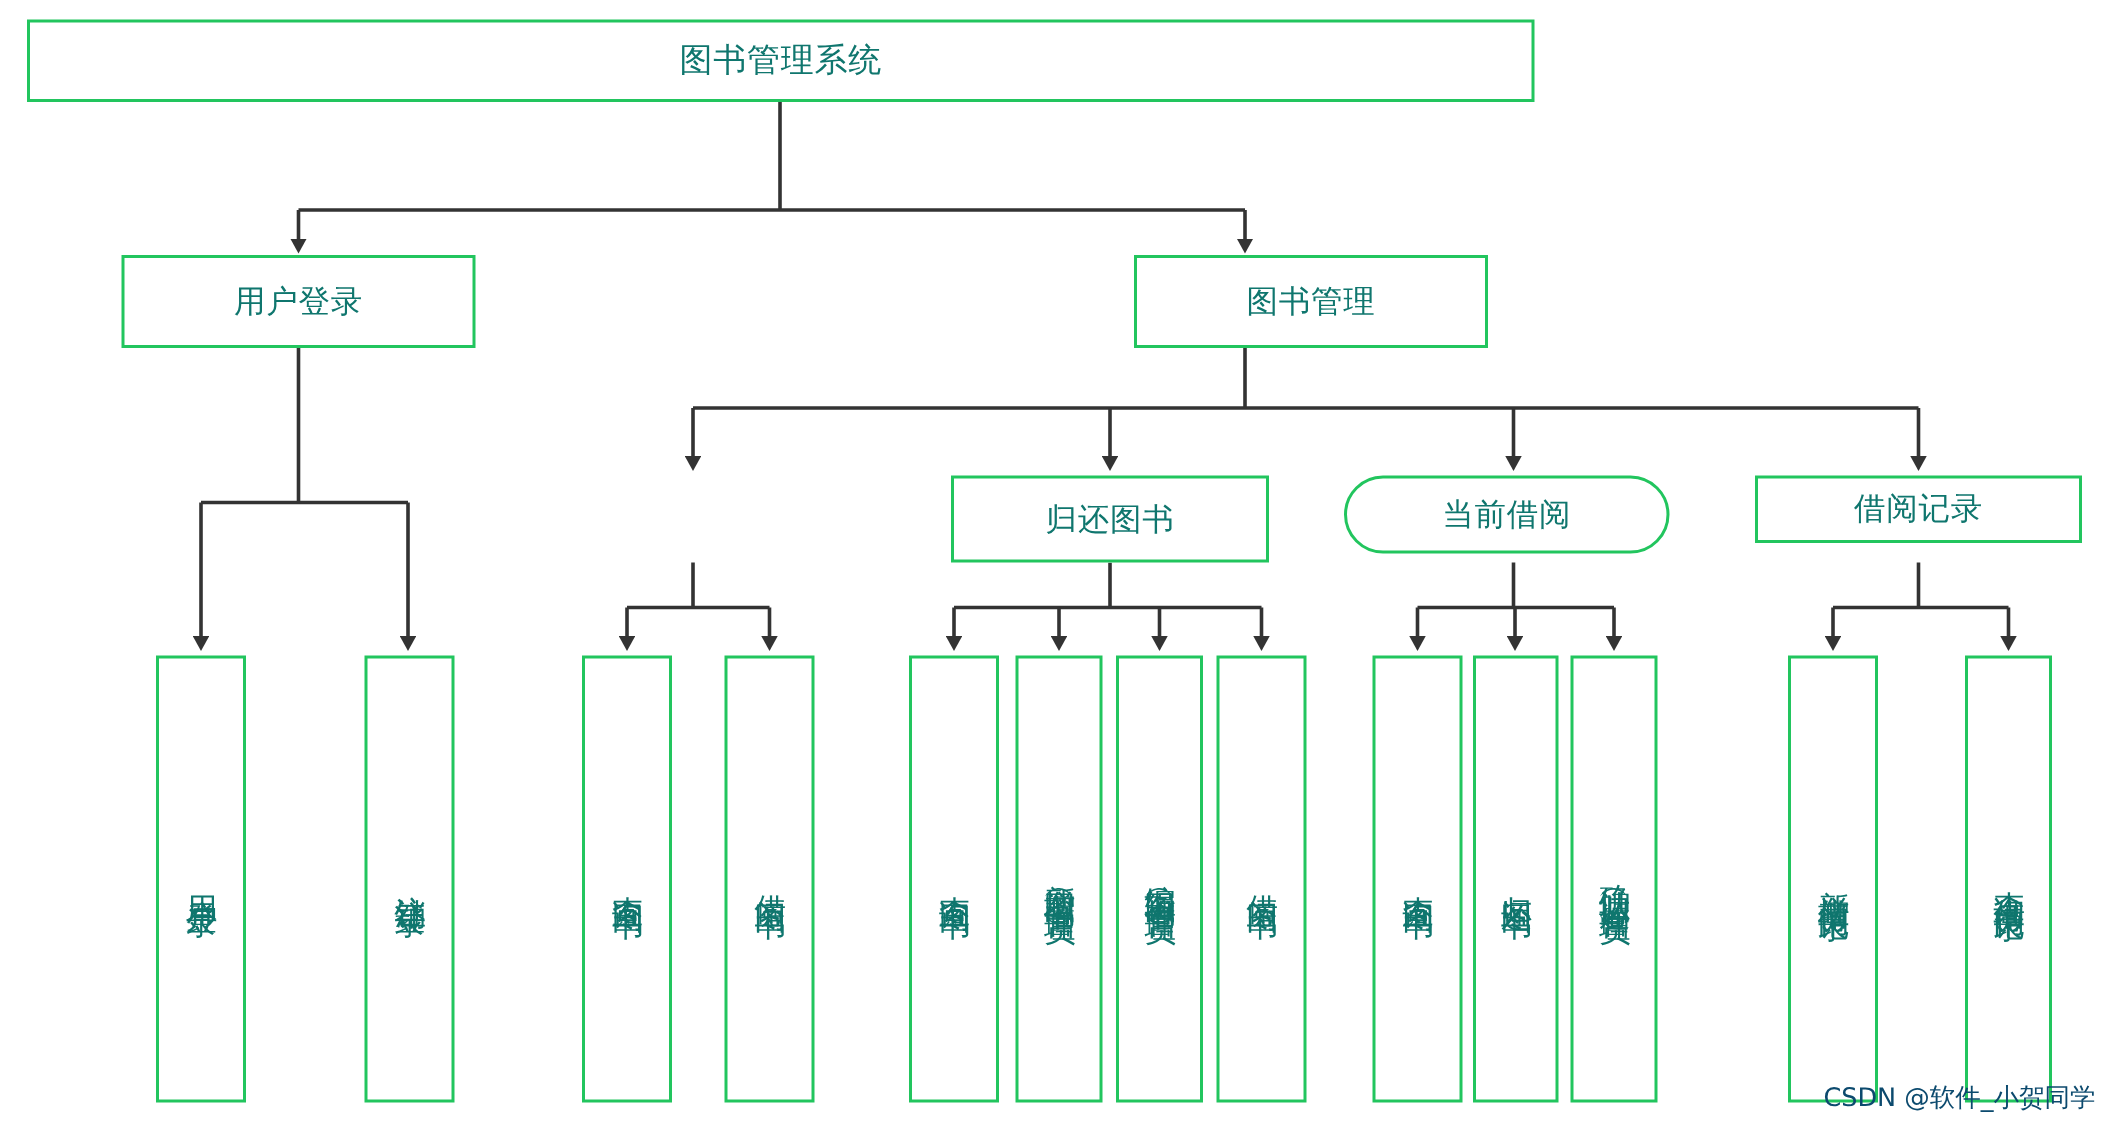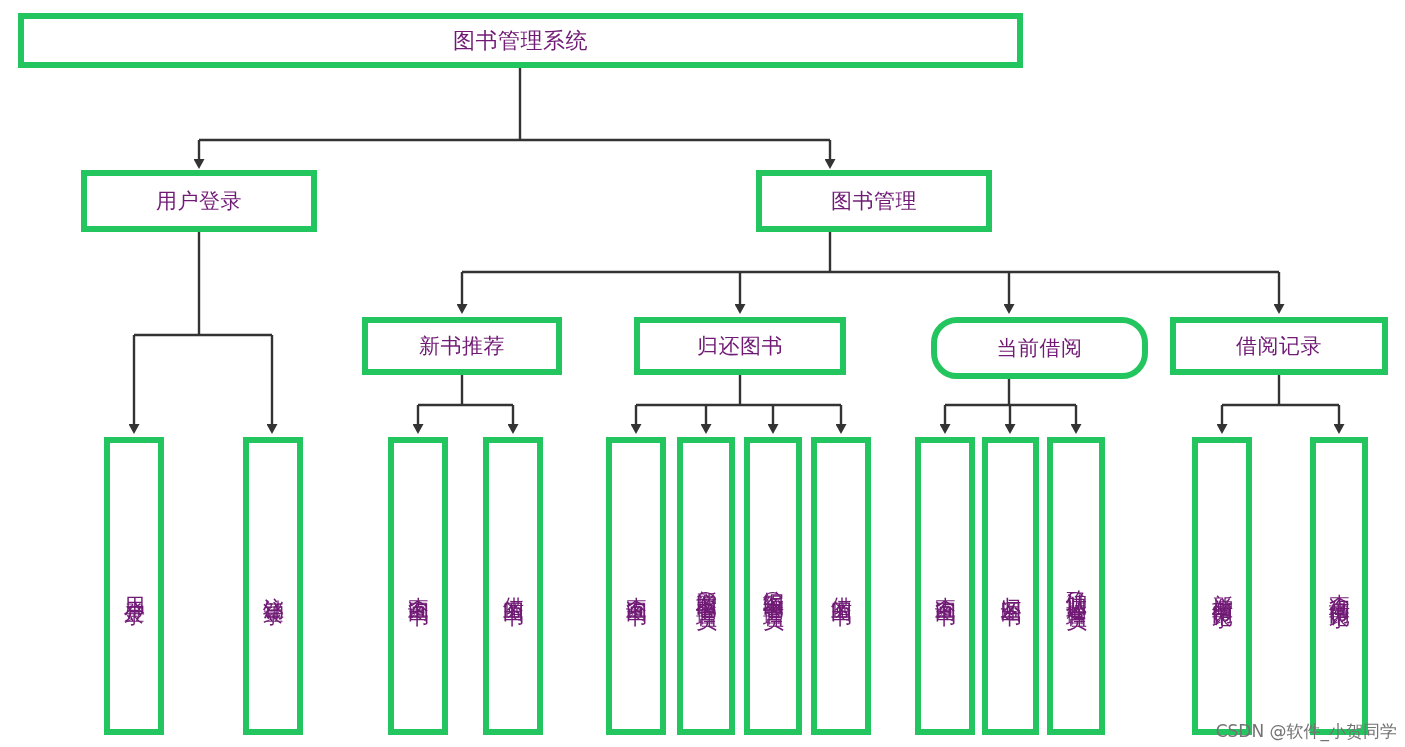--- a/index.html
+++ b/index.html
@@ -10,25 +10,25 @@
     overflow:hidden;
     position:relative;
   }
   #canvas{position:absolute;left:0;top:0;width:1405px;height:747px;}
   svg.links{position:absolute;left:0;top:0;width:1405px;height:747px;pointer-events:none;}
 
   .node{
     position:absolute;
     box-sizing:border-box;
     background:#ffffff;
-    border:6px solid #22c55e;
+    border:2px solid #22c55e;
     display:flex;
     align-items:center;
     justify-content:center;
-    color:#701a75;
+    color:#0f766e;
     z-index:2;
   }
   .node .lbl{
     display:block;
     text-align:center;
     line-height:1.18;
     white-space:nowrap;
     letter-spacing:0.5px;
   }
   
@@ -41,21 +41,21 @@
     text-orientation:upright;
     font-size:21px;
     letter-spacing:3px;
     line-height:1;
   }
   .watermark{
     position:absolute;
     right:8px;
     bottom:4px;
     font-size:17px;
-    color:#737373;
+    color:#0c4a6e;
     z-index:5;
     white-space:nowrap;
   }
 </style>
 </head>
 <body>
 
 <div id="canvas">
 
   <svg class="links" viewBox="0 0 1405 747">
@@ -112,30 +112,27 @@
     <span class="lbl">图书管理系统</span>
   </div>
 
   <div class="node h-node" style="left:81px;top:170px;width:236px;height:62px;">
     <span class="lbl">用户登录</span>
   </div>
   <div class="node h-node" style="left:712px;top:170px;width:236px;height:62px;margin-left:44px;">
     <span class="lbl">图书管理</span>
   </div>
 
-  <div class="node h-node" style="left:362px;top:317px;width:200px;height:58px;">
-    <span class="lbl">新书推荐</span>
-  </div>
   <div class="node h-node" style="left:634px;top:317px;width:212px;height:58px;">
     <span class="lbl">归还图书</span>
   </div>
-  <div class="node h-node" style="left:931px;top:317px;width:217px;height:62px;border-radius:26px;">
+  <div class="node h-node" style="left:896px;top:317px;width:217px;height:52px;border-radius:26px;">
     <span class="lbl">当前借阅</span>
   </div>
-  <div class="node h-node" style="left:1170px;top:317px;width:218px;height:58px;">
+  <div class="node h-node" style="left:1170px;top:317px;width:218px;height:45px;">
     <span class="lbl">借阅记录</span>
   </div>
 
   <div class="node v-node" style="left:104px;top:437px;width:60px;height:298px;">
     <span class="lbl">用户登录</span>
   </div>
   <div class="node v-node" style="left:243px;top:437px;width:60px;height:298px;">
     <span class="lbl">注销登录</span>
   </div>
 

